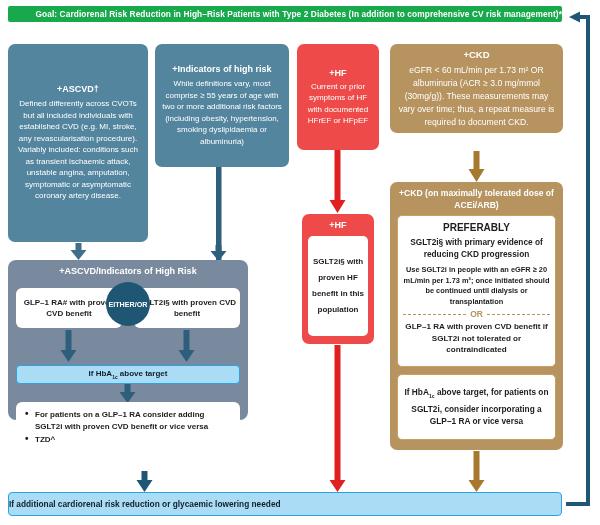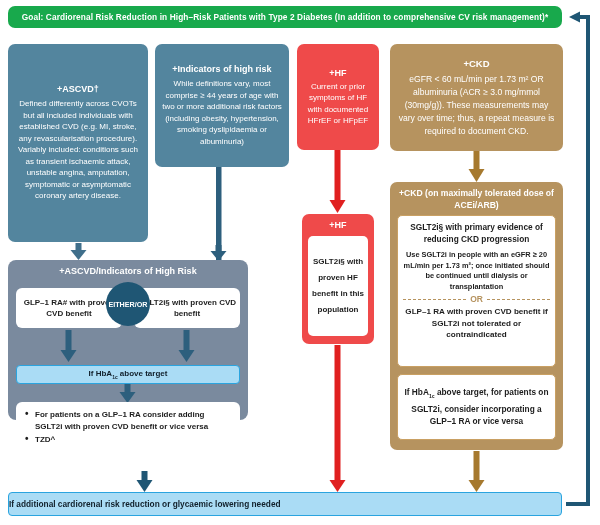--- a/index.html
+++ b/index.html
@@ -13,31 +13,31 @@
 
   
   .box { position: absolute; border-radius: 7px; }
   .ctr { display: flex; flex-direction: column; align-items: center;
          justify-content: center; text-align: center; }
   .ttl { font-weight: bold; color: #ffffff; }
   .bdy { color: #ffffff; }
 
   
   #goal-bar {
-    left: 8px; top: 6px; width: 554px; height: 22px;
-    background: #18a94c; border-radius: 7px;
-    display: flex; align-items: center; justify-content: center;
+    left: 8px; top: 6px; width: 554px; height: 16px;
+    background: #18a94c; border-radius: 2px;
+    display: flex; align-items: center; justify-content: flex-end;
   }
   #goal-bar .t { color:#fff; font-weight:bold; font-size:8.3px; letter-spacing:.1px; }
 
   
   #ascvd-box  { left: 8px;   top: 44px;  width: 140px; height: 198px; background:#53859e; }
   #ihr-box    { left: 155px; top: 44px;  width: 134px; height: 123px; background:#53859e; }
   #hf-box     { left: 297px; top: 44px;  width: 82px;  height: 106px; background:#ef4a4a; }
-  #ckd-box    { left: 390px; top: 44px;  width: 173px; height: 107px; background:#b6935f; }
+  #ckd-box    { left: 390px; top: 44px;  width: 173px; height: 89px; background:#b6935f; }
 
   #ascvd-box .ttl, #ihr-box .ttl { font-size: 9px; margin-bottom: 4px; }
   #ascvd-box .bdy { font-size: 8px; line-height: 11.5px; padding: 0 7px; }
   #ihr-box .bdy   { font-size: 8px; line-height: 11.5px; padding: 0 6px; }
   #hf-box .ttl    { font-size: 9px; margin-bottom: 3px; }
   #hf-box .bdy    { font-size: 8px; line-height: 11.5px; padding: 0 6px; }
   #ckd-box .ttl   { font-size: 9.5px; margin-bottom: 4px; }
   #ckd-box .bdy   { font-size: 8.6px; line-height: 13px; padding: 0 8px; }
 
   
@@ -145,21 +145,21 @@
     <span class="t">Goal: Cardiorenal Risk Reduction in High–Risk Patients with Type 2 Diabetes (In addition to comprehensive CV risk management)*</span>
   </div>
 
   <div id="ascvd-box" class="box ctr">
     <div class="ttl">+ASCVD†</div>
     <div class="bdy">Defined differently across CVOTs but all included individuals with established CVD (e.g. MI, stroke, any revascularisation procedure). Variably included: conditions such as transient ischaemic attack, unstable angina, amputation, symptomatic or asymptomatic coronary artery disease.</div>
   </div>
 
   <div id="ihr-box" class="box ctr">
     <div class="ttl">+Indicators of high risk</div>
-    <div class="bdy">While definitions vary, most comprise ≥ 44 years of age with two or more additional risk factors (including obesity, hypertension, smoking dyslipidaemia or albuminuria)</div>
+    <div class="bdy">While definitions vary, most comprise ≥ 55 years of age with two or more additional risk factors (including obesity, hypertension, smoking dyslipidaemia or albuminuria)</div>
   </div>
 
   <div id="hf-box" class="box ctr">
     <div class="ttl">+HF</div>
     <div class="bdy">Current or prior symptoms of HF with documented HFrEF or HFpEF</div>
   </div>
 
   <div id="ckd-box" class="box ctr">
     <div class="ttl">+CKD</div>
     <div class="bdy">eGFR &lt; 60 mL/min per 1.73 m² OR albuminuria (ACR ≥ 3.0 mg/mmol (30mg/g)). These measurements may vary over time; thus, a repeat measure is required to document CKD.</div>
@@ -234,20 +234,21 @@
     <div class="ttl">+HF</div>
     <div id="hf-inner">
       <span>SGLT2i§ with proven HF benefit in this population</span>
     </div>
   </div>
 
   <div id="ckd-box2" class="box">
     <div class="ttl">+CKD (on maximally tolerated dose of ACEi/ARB)</div>
 
     <div id="ckd-inner1">
+      <div class="h">PREFERABLY</div>
       <div class="p1">SGLT2i§ with primary evidence of reducing CKD progression</div>
       <div class="p2">Use SGLT2i in people with an eGFR ≥ 20 mL/min per 1.73 m²; once initiated should be continued until dialysis or transplantation</div>
       <div id="ckd-or">
         <span class="dash"></span>
         <span>OR</span>
         <span class="dash"></span>
       </div>
       <div class="p3">GLP–1 RA with proven CVD benefit if SGLT2i not tolerated or contraindicated</div>
     </div>
 

